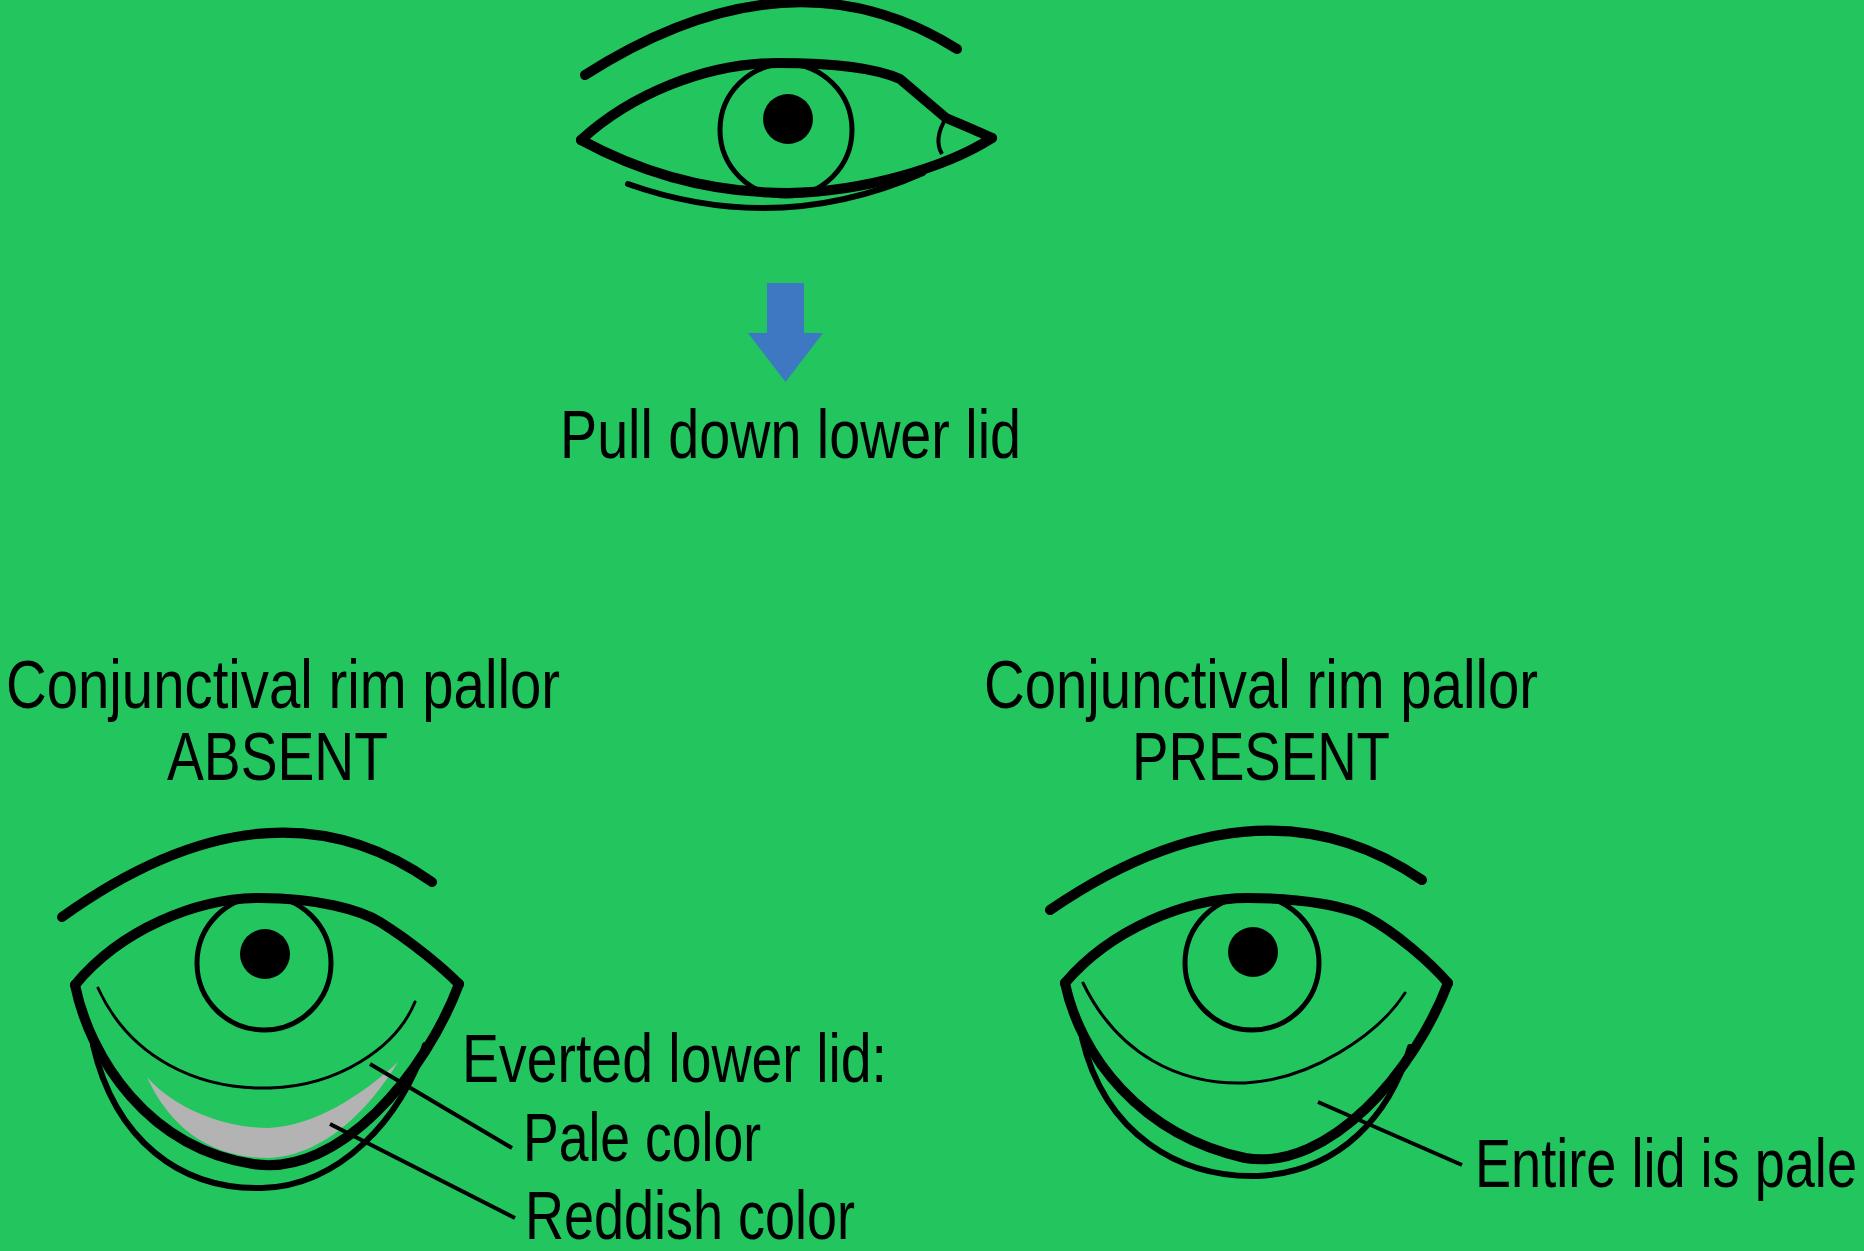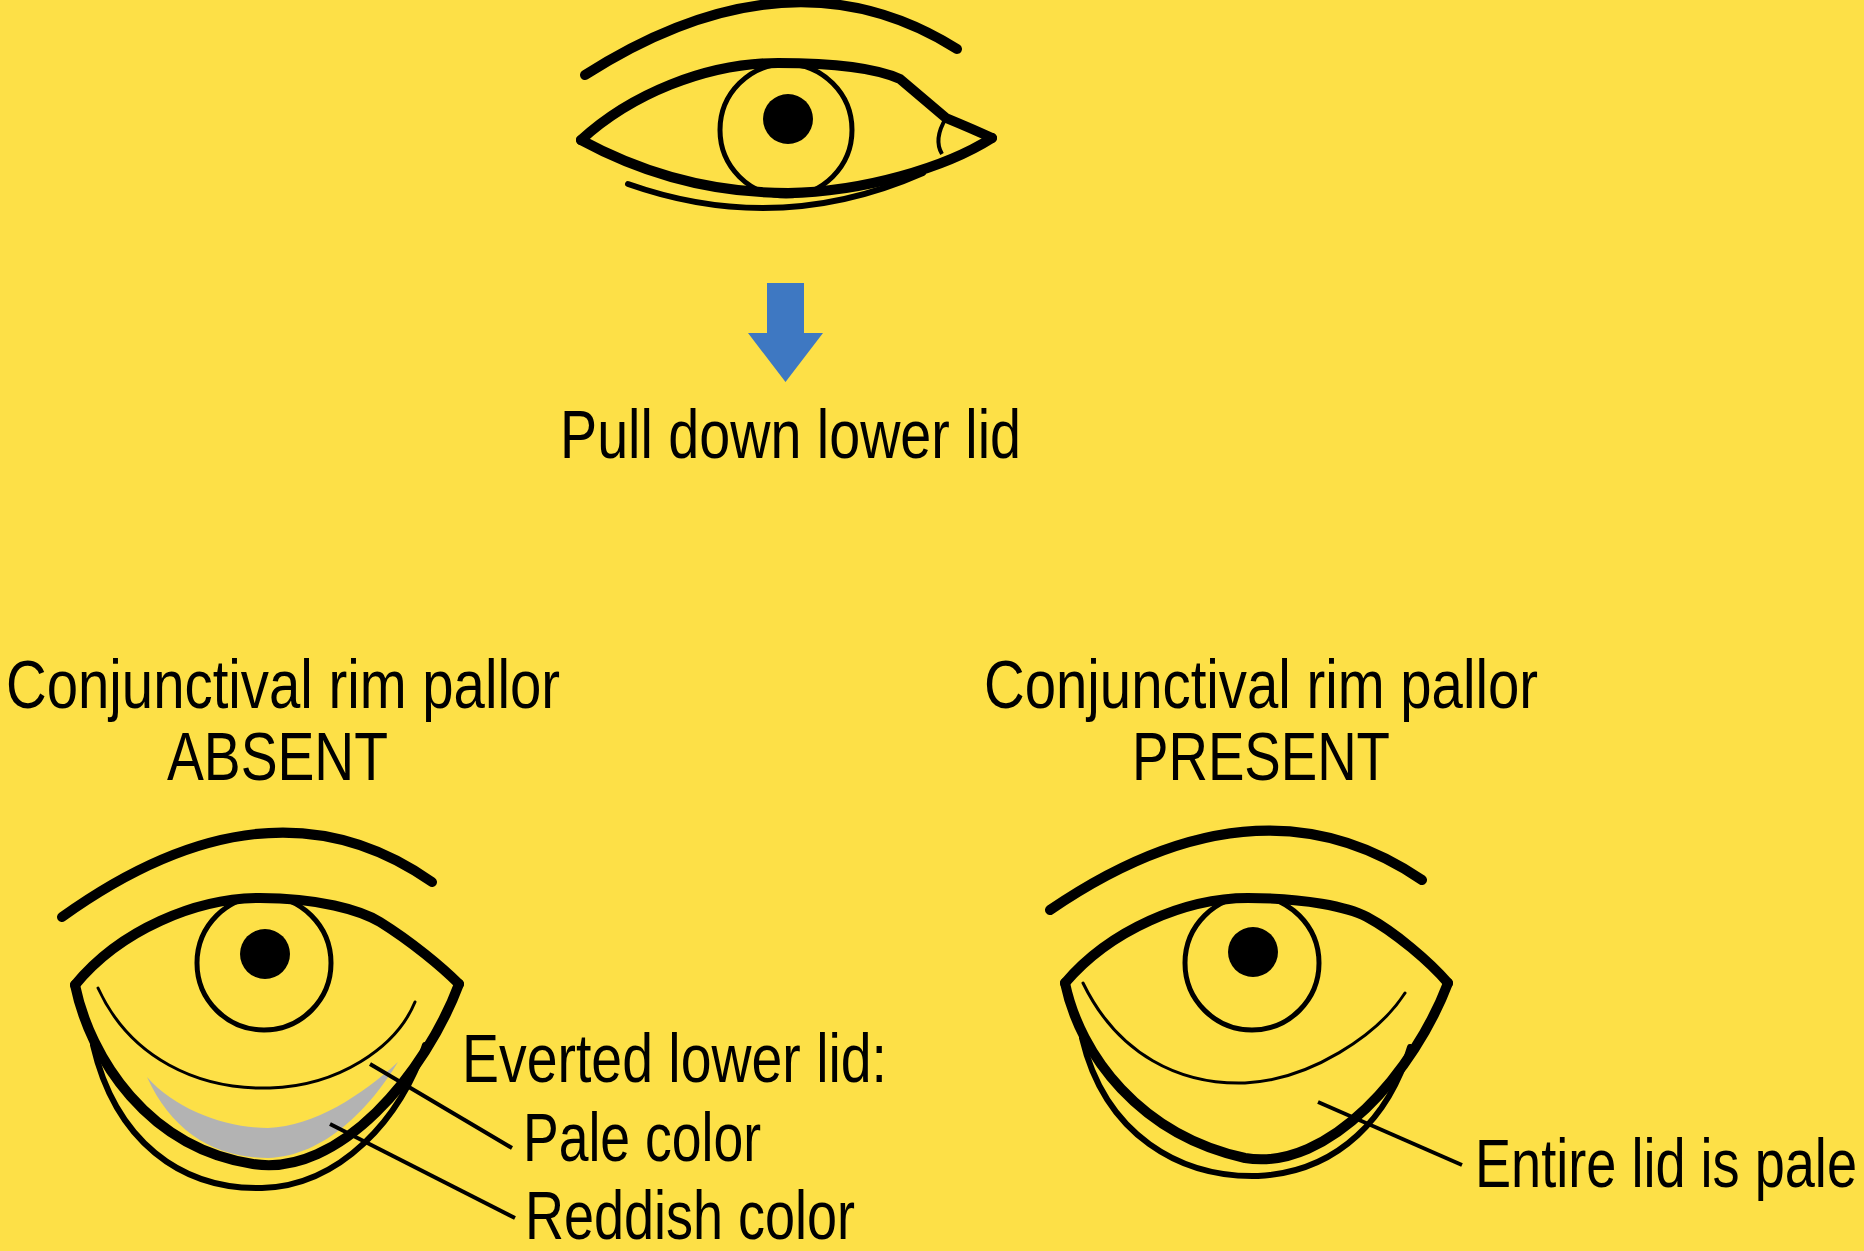--- a/index.html
+++ b/index.html
@@ -4,21 +4,21 @@
 <style>
   html, body {
     margin: 0;
     padding: 0;
     background: #ffffff;
   }
   .figure-canvas {
     width: 1864px;
     height: 1251px;
     position: relative;
-    background: #fde047;
+    background: #22c55e;
     overflow: hidden;
   }
   svg {
     display: block;
   }
   text {
     font-family: "Liberation Sans", sans-serif;
     font-size: 68px;
     fill: #000000;
   }

